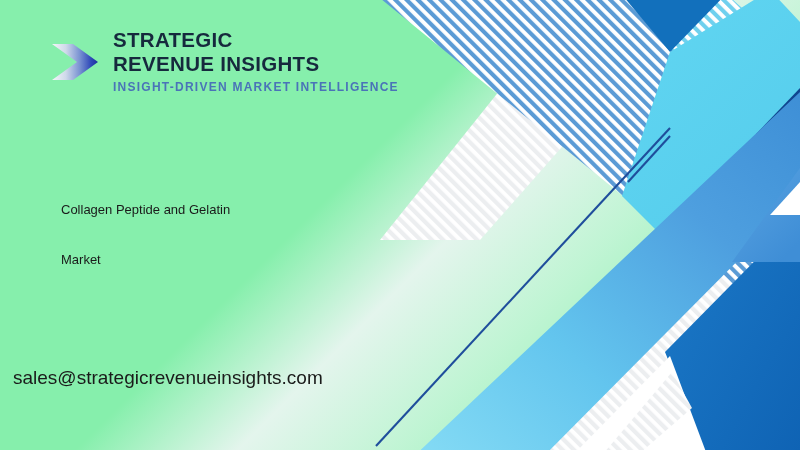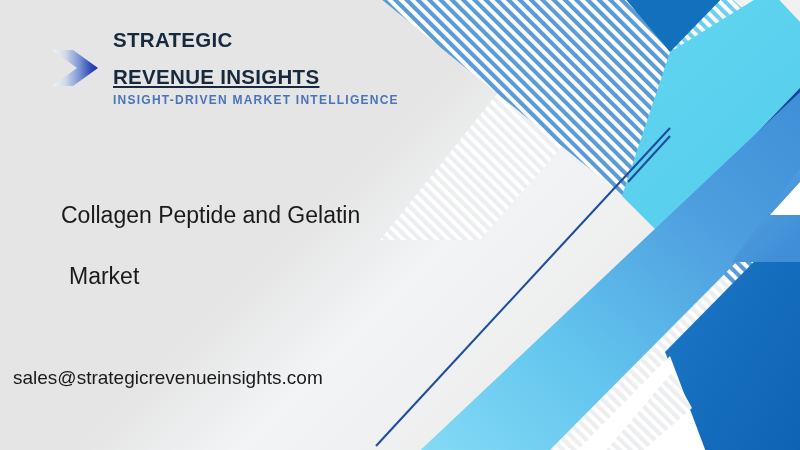--- a/index.html
+++ b/index.html
@@ -8,21 +8,21 @@
   html, body {
     width:800px; height:450px;
     background:#ffffff;
     font-family:"Liberation Sans", sans-serif;
     overflow:hidden;
   }
 
   #slide {
     position:relative;
     width:800px; height:450px;
-    background:#e5e5e5;
+    background:#86efac;
     overflow:hidden;
   }
 
   
   #artwork {
     position:absolute;
     top:0; right:0;
     width:430px; height:450px;
     overflow:hidden;
   }
@@ -52,44 +52,44 @@
   }
   #logo-mark { width:52px; height:48px; flex:0 0 auto; }
   #logo-text { display:flex; flex-direction:column; line-height:1; }
   .logo-line {
     font-size:20.5px;
     font-weight:bold;
     letter-spacing:0.3px;
     color:#16293d;
     white-space:nowrap;
   }
-  .logo-line + .logo-line { margin-top:16px;text-decoration:underline; }
+  .logo-line + .logo-line { margin-top:3px; }
   #logo-tagline {
     margin-top:7px;
     font-size:12px;
     font-weight:bold;
     letter-spacing:1.25px;
     color:#4a73b8;
     white-space:nowrap;
   }
 
   
   #headline {
     position:absolute;
     left:61px; top:203px;
     width:330px;
   }
   .headline-line {
-    font-size:23px;
+    font-size:13px;
     font-weight:400;
     color:#1a1a1a;
     line-height:1.1;
     white-space:nowrap;
   }
-  .headline-line + .headline-line { margin-top:36px;margin-left:8px; }
+  .headline-line + .headline-line { margin-top:36px; }
 
   
   #contact-email {
     position:absolute;
     left:13px; top:367px;
     font-size:19px;
     font-weight:400;
     color:#1a1a1a;
     white-space:nowrap;
   }

